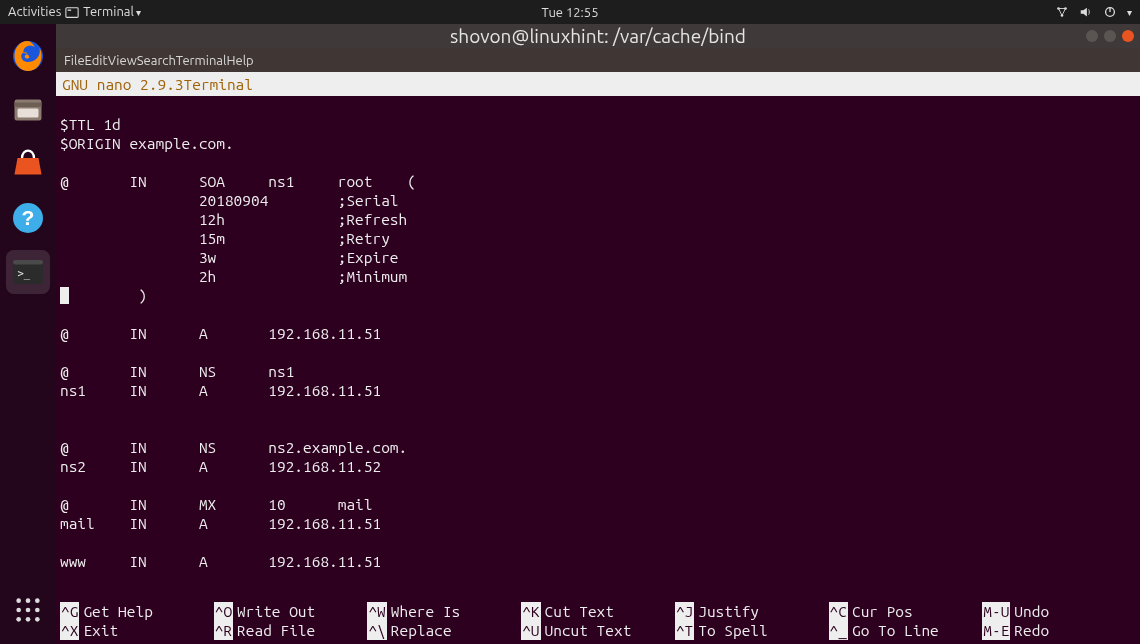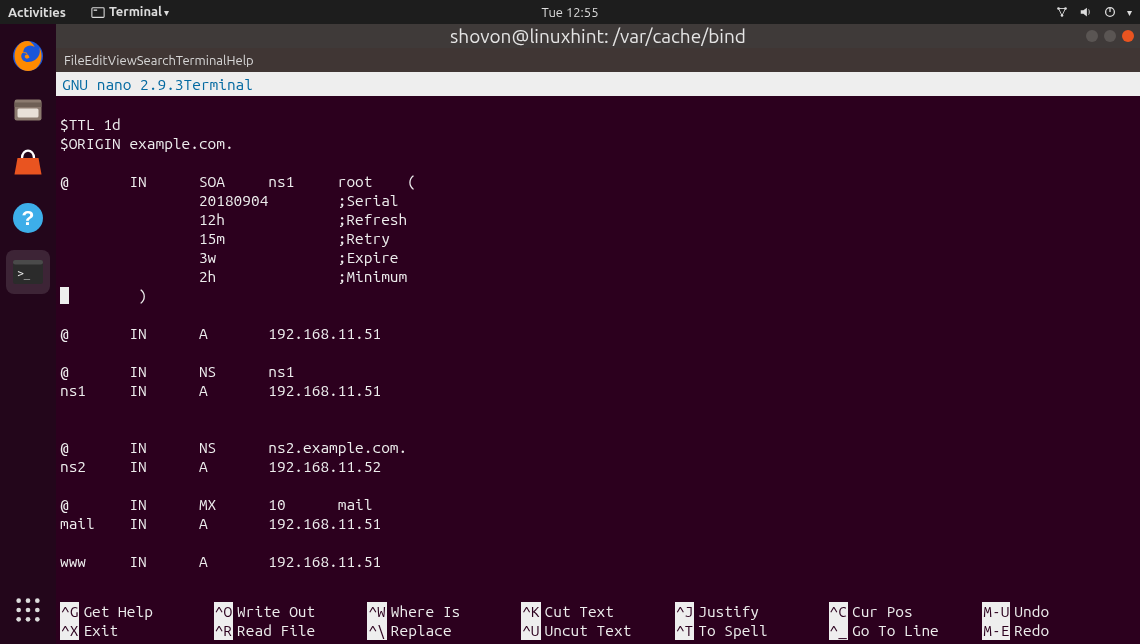--- a/index.html
+++ b/index.html
@@ -15,21 +15,21 @@
 
 .top-panel {
   height: 24px;
   background: #1d1d1d;
   color: #dcdcdc;
   display: flex;
   align-items: center;
   font-size: 13px;
   padding: 0 8px;
 }
-.top-panel .left { display: flex; align-items: center; gap: 25px; font-weight: bold; }
+.top-panel .left { display: flex; gap: 4px; }
 .top-panel .center { position: absolute; left: 50%; transform: translateX(-50%); }
 .top-panel .right { margin-left: auto; display: flex; align-items: center; gap: 10px; }
 .top-panel .right svg { width: 14px; height: 14px; }
 
 
 .dock {
   position: absolute;
   left: 0;
   top: 24px;
   width: 56px;
@@ -107,21 +107,21 @@
   color: #eeeeee;
   font-family: "Ubuntu Mono", "DejaVu Sans Mono", monospace;
   font-size: 15.5px;
   line-height: 19px;
   padding: 0;
   display: flex;
   flex-direction: column;
 }
 .nano-header {
   background: #eeeeee;
-  color: #0369a1;
+  color: #a16207;
   display: flex;
   padding: 12px 6px;
   height: 19px;
   align-items: center;
 }
 .nano-header .nh-left { flex: 0 0 auto; }
 .nano-header .nh-center { flex: 1; text-align: center; }
 .nano-header .nh-right { flex: 0 0 auto; }
 
 .nano-body {

